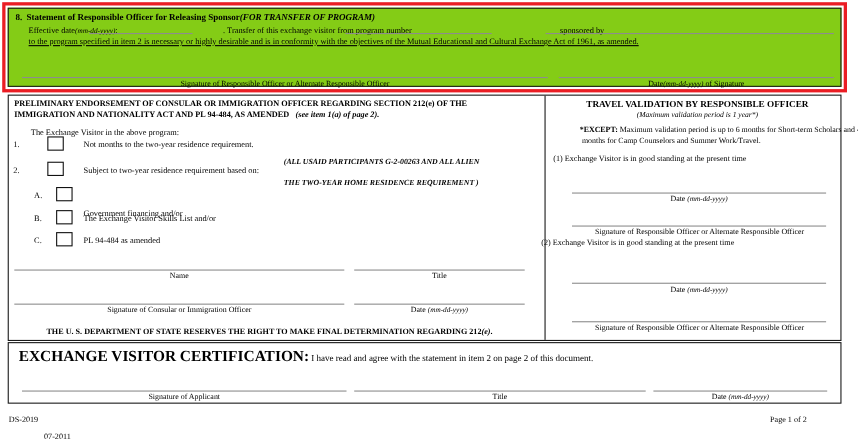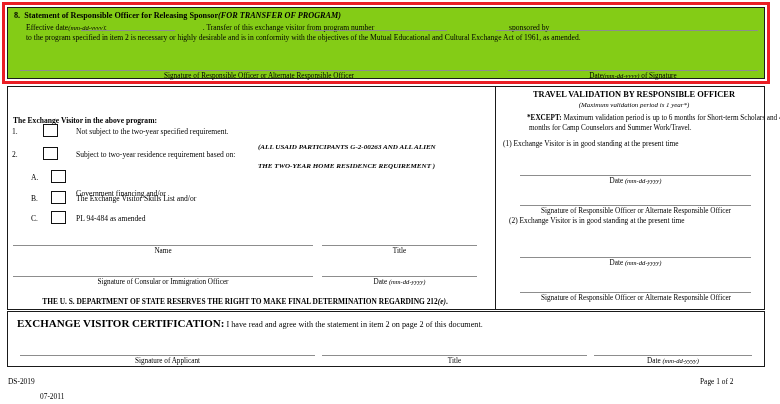--- a/index.html
+++ b/index.html
@@ -57,20 +57,21 @@
     top: 15px;
     font-size: 7.6px;
     white-space: nowrap;
   }
   .sec8-l2 {
     position: absolute;
     left: 18px;
     top: 25px;
     font-size: 7.6px;
     white-space: nowrap;
+    text-decoration: underline;
   }
   .mini-ital { font-style: italic; font-size: 6.6px; }
 
   .rule {
     position: absolute;
     border-bottom: 1px solid #8d8d8d;
     height: 0;
   }
 
   .cap {
@@ -195,21 +196,21 @@
     border: 1px solid #1a1a1a;
     box-sizing: border-box;
     background: #fff;
   }
   .certtext {
     position: absolute;
     left: 10px;
     top: 6px;
     font-size: 8.2px;
   }
-  .certtext b { font-weight: bold; font-size: 11px; }
+  .certtext b { font-weight: bold; font-size: 14px; }
 
   
   .foot {
     position: absolute;
     font-size: 7.4px;
   }
 </style>
 </head>
 <body>
 
@@ -243,26 +244,31 @@
     <div class="cap" style="left:500px; top:64px; width:250px;">
       <span>Date</span><span class="mini-ital">(mm-dd-yyyy)</span>
       <span>of  Signature</span>
     </div>
   </div>
 
   <div class="midbox">
     <div class="vdivider"></div>
   </div>
 
-
-  <div class="left-intro" style="left:13px; top:116px;font-weight:bold;">The Exchange Visitor in the above program:</div>
+  <div class="lefthead" style="left:13px; top:89px;">
+    <span>PRELIMINARY ENDORSEMENT OF CONSULAR OR IMMIGRATION OFFICER REGARDING SECTION 212(e) OF THE</span><br>
+    <span>IMMIGRATION AND NATIONALITY ACT AND PL 94-484, AS AMENDED</span>&nbsp;&nbsp;
+    <span class="see">(see item 1(a) of page 2).</span>
+  </div>
+
+  <div class="left-intro" style="left:28px; top:116px;">The Exchange Visitor in the above program:</div>
 
   <div class="cbnum" style="left:12px; top:127px;">1.</div>
   <div class="checkbox" style="left:43px; top:124px; width:15px; height:13px;"></div>
-  <div class="cbtext" style="left:76px; top:127px;">Not subject to the two-year specified requirement.</div>
+  <div class="cbtext" style="left:76px; top:127px;">Not months to the two-year residence requirement.</div>
 
   <div class="cbnum" style="left:12px; top:150px;">2.</div>
   <div class="checkbox" style="left:43px; top:147px; width:15px; height:13px;"></div>
   <div class="cbtext" style="left:76px; top:150px;">Subject to two-year residence requirement based on:</div>
 
   <div class="cbnum" style="left:31px; top:173px;">A.</div>
   <div class="checkbox" style="left:51px; top:170px; width:15px; height:13px;"></div>
   <div class="cbtext" style="left:76px; top:173px;margin-top:16px;">Government financing  and/or</div>
 
   <div class="cbnum" style="left:31px; top:194px;">B.</div>
@@ -310,21 +316,21 @@
     <span>Exchange Visitor is in good standing at the present time</span>
   </div>
   <div class="rule" style="left:520px; top:175px; width:231px;"></div>
   <div class="cap" style="left:520px; top:177px; width:231px;">
     <span>Date</span>
     <span class="mini-ital">(mm-dd-yyyy)</span>
   </div>
   <div class="rule" style="left:520px; top:205px; width:231px;"></div>
   <div class="cap" style="left:505px; top:207px; width:262px;">Signature of Responsible Officer or Alternate Responsible Officer</div>
 
-  <div class="ritem" style="left:509px; top:216px;">
+  <div class="ritem" style="left:492px; top:216px;">
     <span>(2)</span>
     <span>Exchange Visitor is in good standing at the present time</span>
   </div>
   <div class="rule" style="left:520px; top:257px; width:231px;"></div>
   <div class="cap" style="left:520px; top:259px; width:231px;">
     <span>Date</span>
     <span class="mini-ital">(mm-dd-yyyy)</span>
   </div>
   <div class="rule" style="left:520px; top:292px; width:231px;"></div>
   <div class="cap" style="left:505px; top:294px; width:262px;">Signature of Responsible Officer or Alternate Responsible Officer</div>

